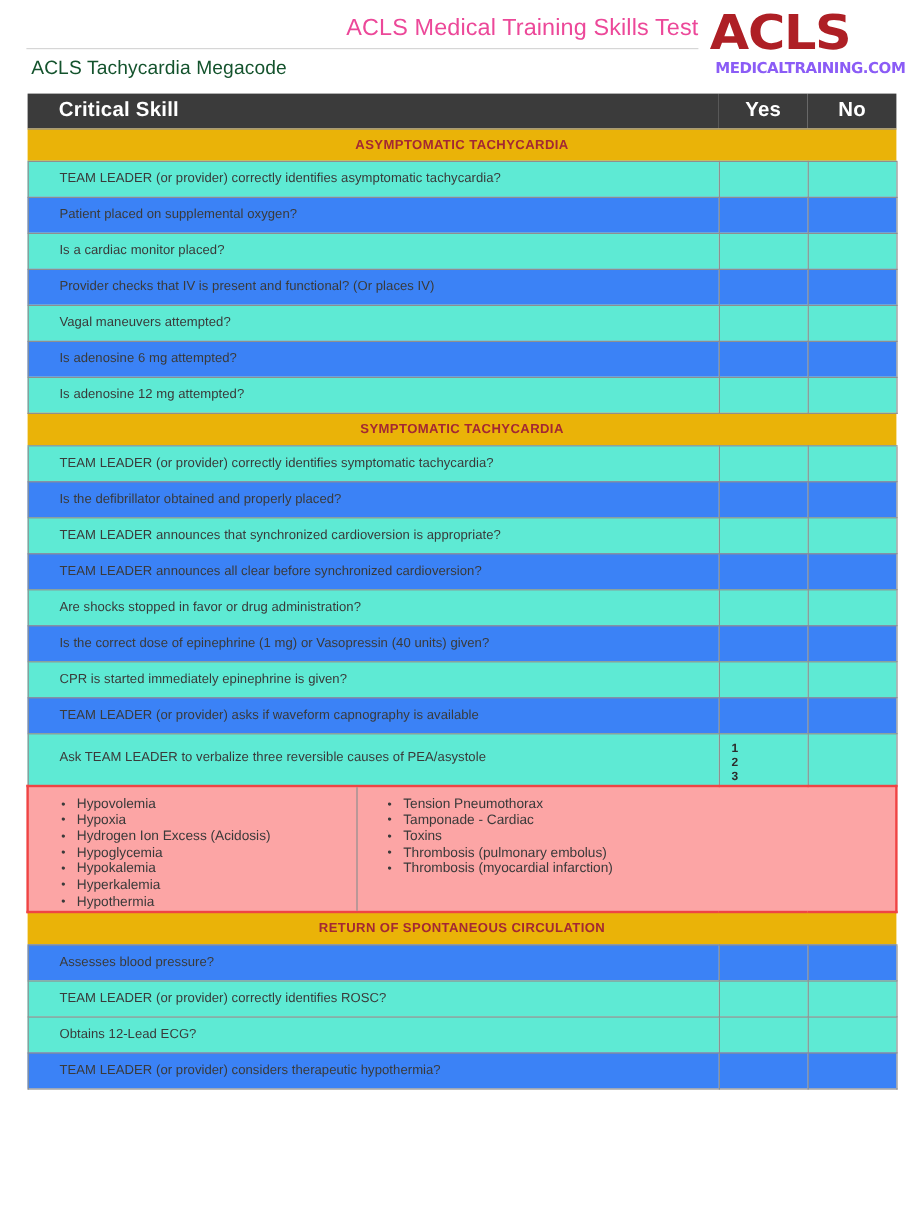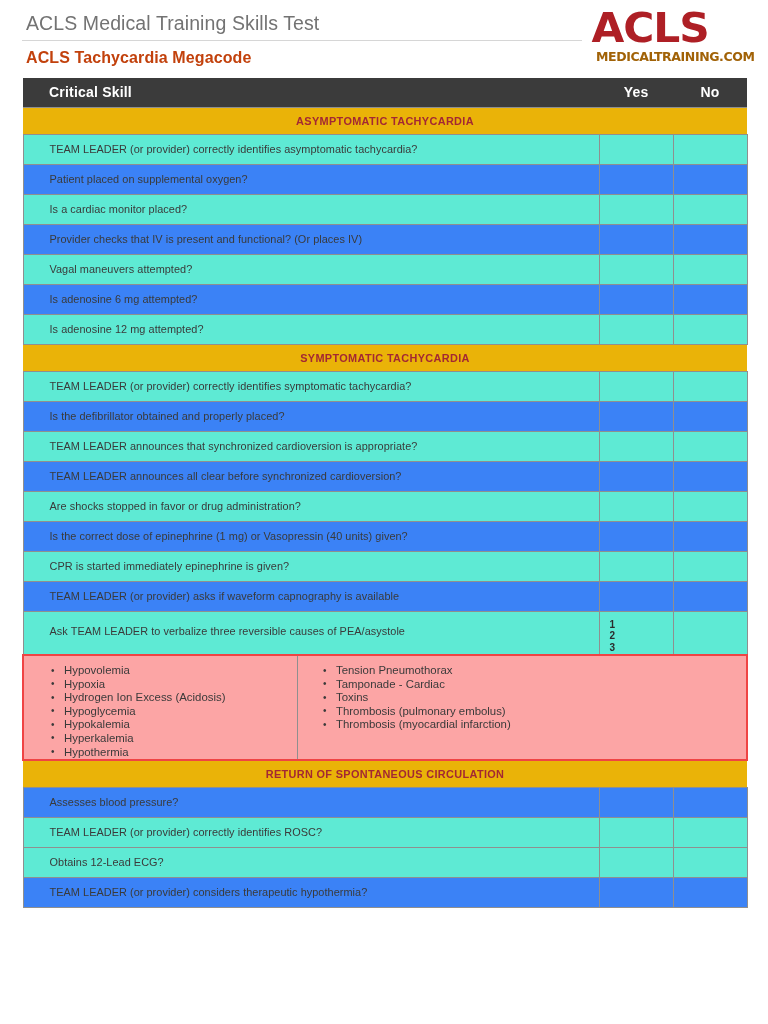--- a/index.html
+++ b/index.html
@@ -27,36 +27,37 @@
     position: relative;
     height: 78px;
     padding-top: 9px;
   }
   .title-block {
     width: 560px;
   }
   .doc-title {
     font-size: 19.5px;
     font-weight: 400;
-    color: #737373;
+    color: #ec4899;
     letter-spacing: 0.1px;
     line-height: 28px;
     margin: 0;
     padding-left: 4px;
+    text-align: right;
   }
   .title-rule {
     border: 0;
     border-top: 1px solid #d6d6d6;
     margin: 3px 0 0 0;
     width: 560px;
   }
   .doc-subtitle {
     font-size: 16px;
-    font-weight: 700;
-    color: #c2410c;
+    font-weight: 400;
+    color: #14532d;
     line-height: 26px;
     margin: 0;
     padding: 4px 0 0 4px;
     letter-spacing: 0.1px;
   }
 
   
   .logo {
     position: absolute;
     right: 0px;
@@ -72,21 +73,21 @@
     color: #ae1f25;
     letter-spacing: -1px;
     line-height: 40px;
     display: block;
     transform: scaleX(1.06);
   }
   .logo-sub {
     font-family: "DejaVu Sans", sans-serif;
     font-size: 12.5px;
     font-weight: 700;
-    color: #a16207;
+    color: #8b5cf6;
     letter-spacing: -0.4px;
     line-height: 15px;
     display: block;
     transform: scaleX(1.0);
     margin-top: 1px;
   }
 
   
   .skills-table {
     width: 724px;
@@ -94,21 +95,21 @@
     table-layout: fixed;
     font-size: 10.9px;
   }
   .skills-table col.c-skill { width: 576px; }
   .skills-table col.c-yes   { width: 74px; }
   .skills-table col.c-no    { width: 74px; }
 
   thead th {
     background: #3b3b3b;
     color: #ffffff;
-    font-size: 14px;
+    font-size: 17px;
     font-weight: 700;
     height: 29px;
     padding: 0;
     letter-spacing: 0.2px;
     border: none;
   }
   th.th-skill { text-align: left; padding-left: 26px; }
   th.th-yes, th.th-no { text-align: center; }
 
   tr.section-row td {

